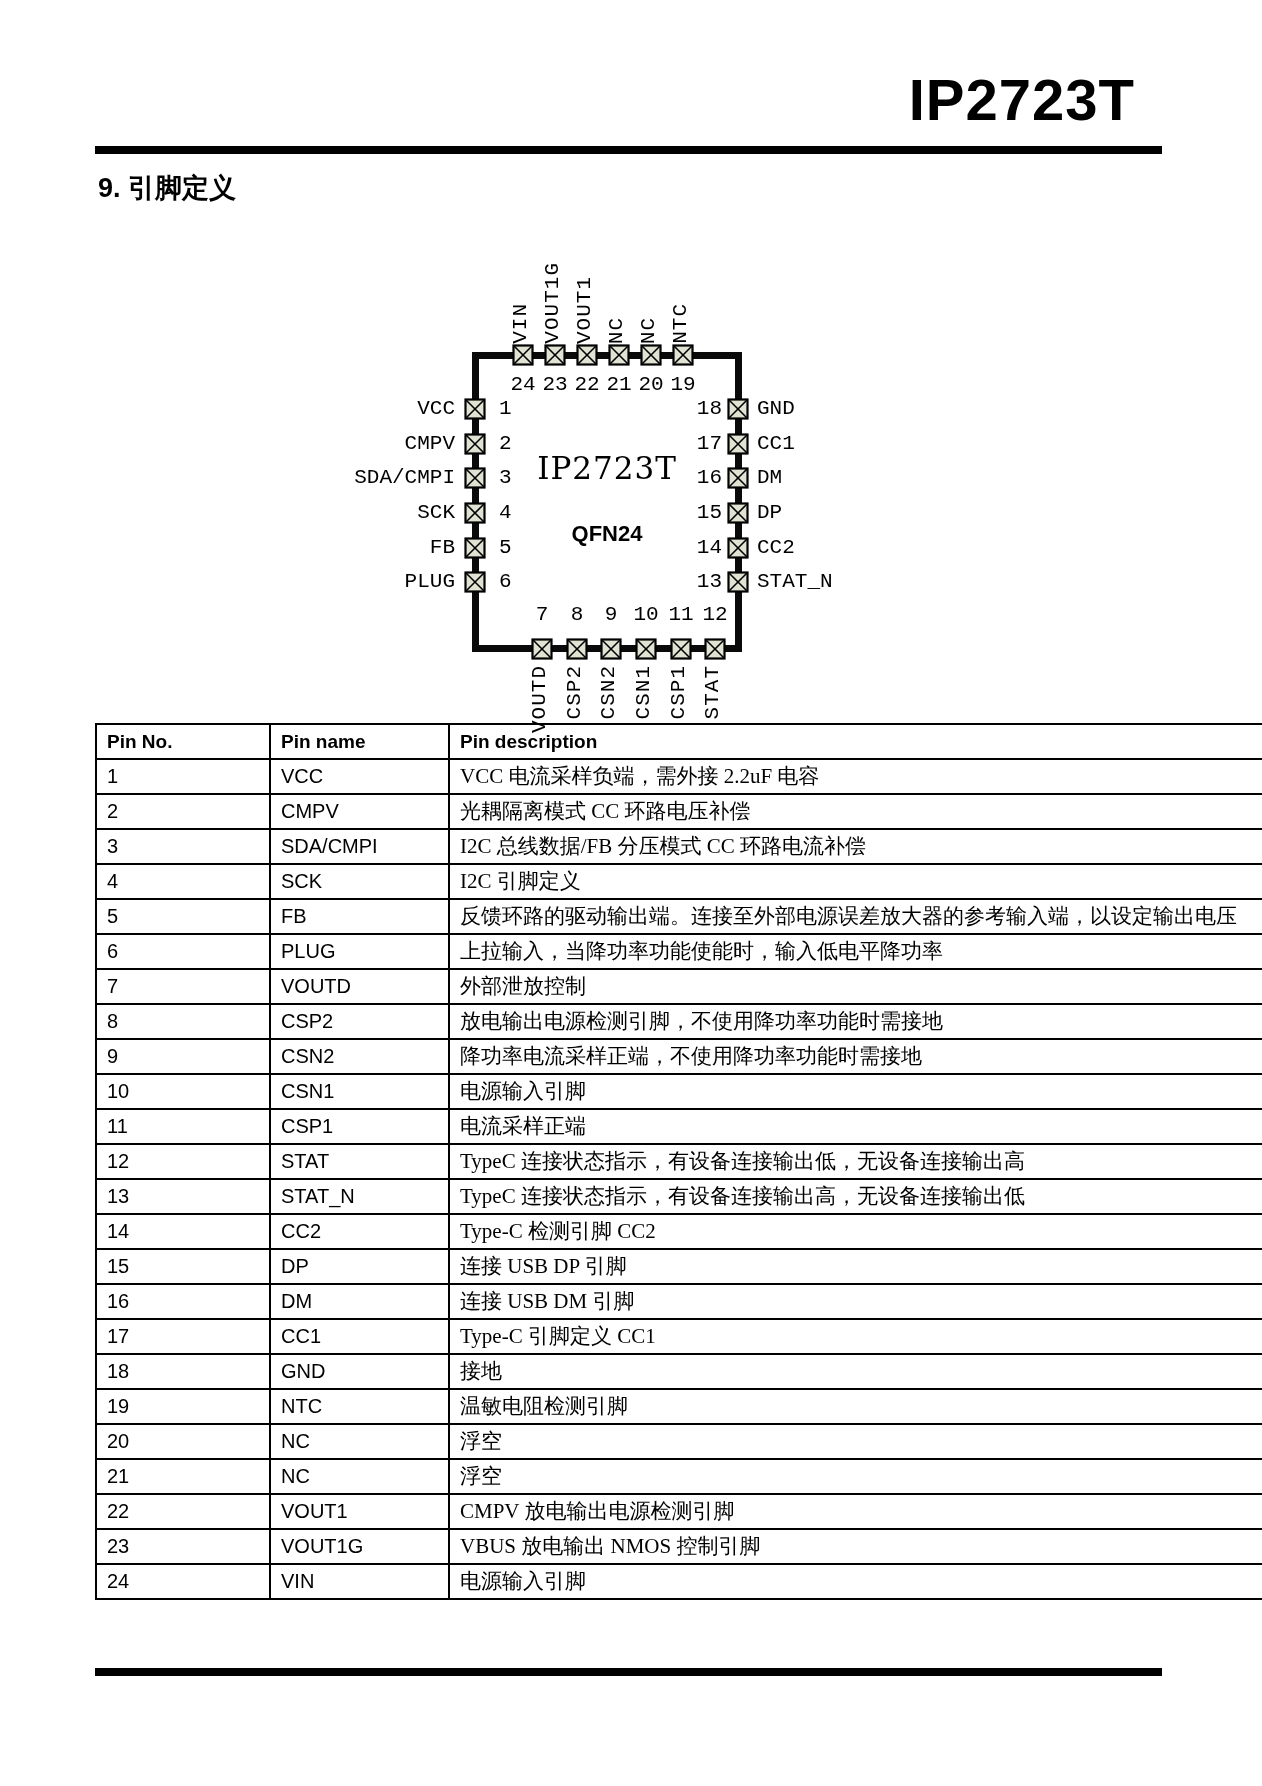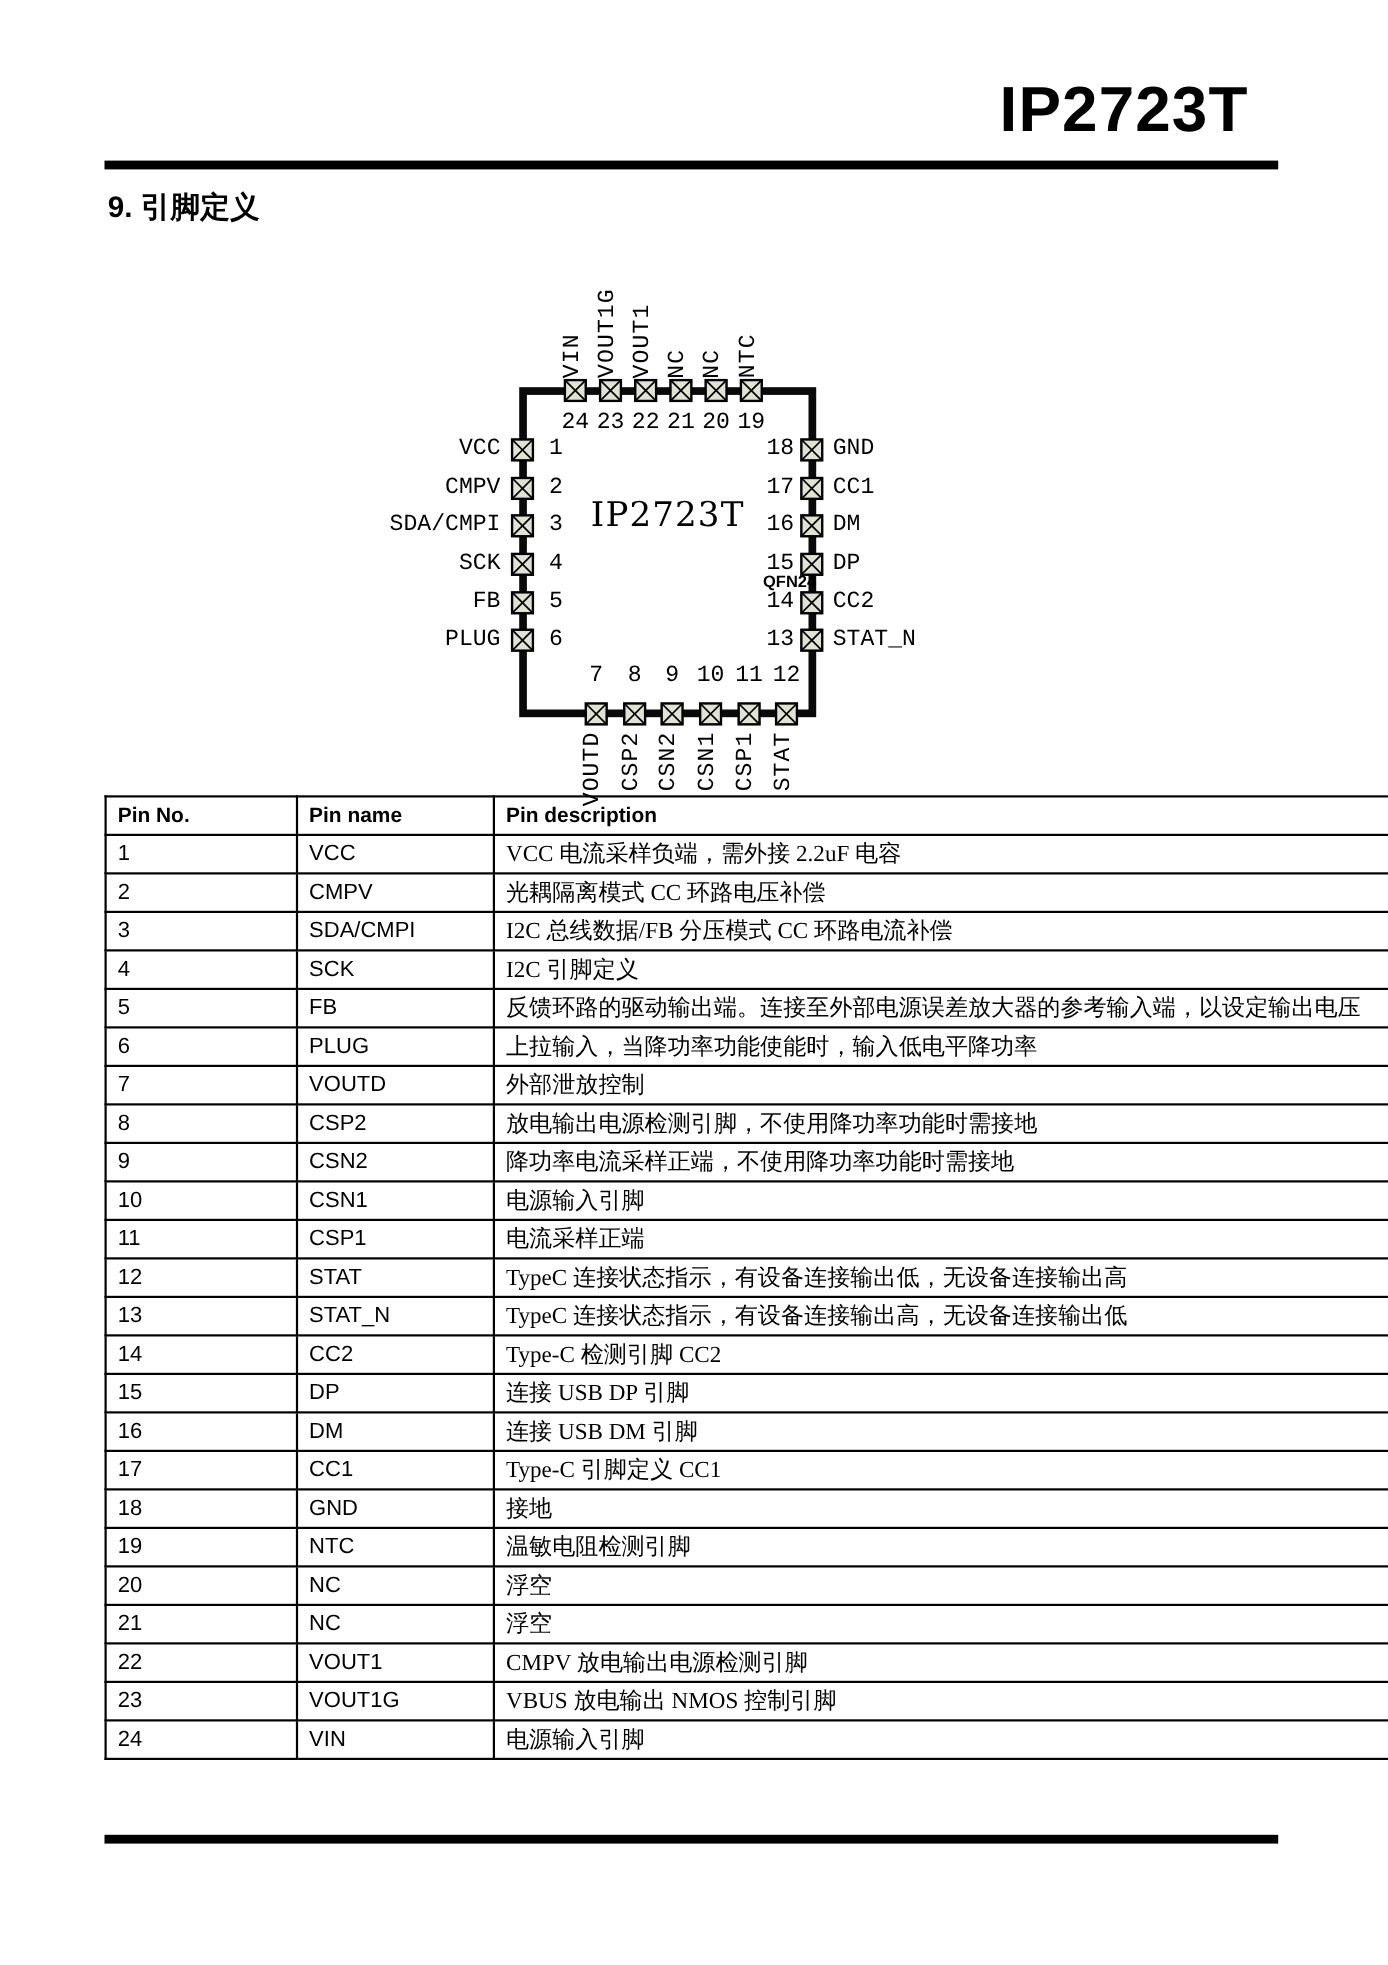--- a/index.html
+++ b/index.html
@@ -11,22 +11,22 @@
   .rule-top{top:146px;}
   .rule-bottom{top:1668px;}
   .section-heading{position:absolute;left:98px;top:170px;font-size:27px;font-weight:bold;
                    font-family:"Liberation Sans","Liberation Serif",sans-serif;}
   
   .diagram{position:absolute;left:95px;top:232px;width:1067px;height:486px;}
   .chip-body{position:absolute;left:377px;top:120px;width:270px;height:300px;
              box-sizing:border-box;border:7px solid #0a0a0a;}
   .chip-name{position:absolute;left:377px;top:218px;width:270px;text-align:center;
              font-family:"DejaVu Serif","Liberation Serif",serif;font-size:31px;letter-spacing:1px;}
-  .chip-pkg{position:absolute;left:377px;top:273px;width:270px;text-align:right;
-            font-family:"Liberation Sans",sans-serif;font-weight:bold;font-size:15px;margin-top:16px;}
+  .chip-pkg{position:absolute;left:377px;top:273px;width:270px;text-align:center;
+            font-family:"Liberation Sans",sans-serif;font-weight:bold;font-size:22px;margin-top:16px;}
   .pin{position:absolute;width:22px;height:22px;line-height:0;}
   .pin-num{position:absolute;font:21px "Liberation Mono",monospace;line-height:26px;}
   .pin-lbl{position:absolute;font:21px "Liberation Mono",monospace;line-height:26px;white-space:nowrap;}
   .lbl-left{text-align:right;}
   .vlabel{position:absolute;writing-mode:vertical-rl;transform:rotate(180deg);
           font:21px "Liberation Mono",monospace;letter-spacing:1px;white-space:nowrap;}
   .num-center{width:40px;text-align:center;}
   
   .pin-table{position:absolute;left:95px;top:723px;width:1232px;border-collapse:collapse;
              table-layout:fixed;}

